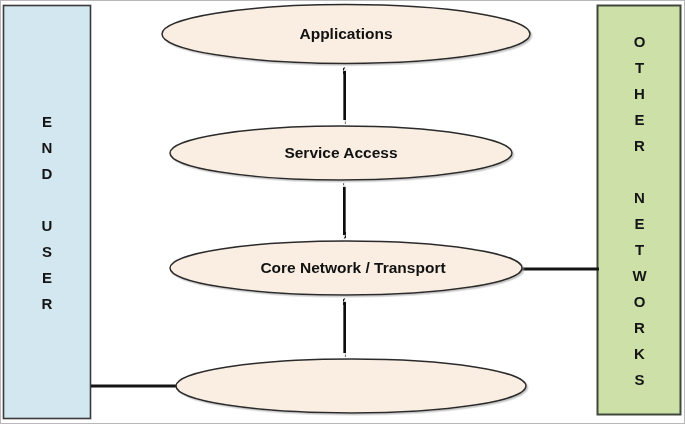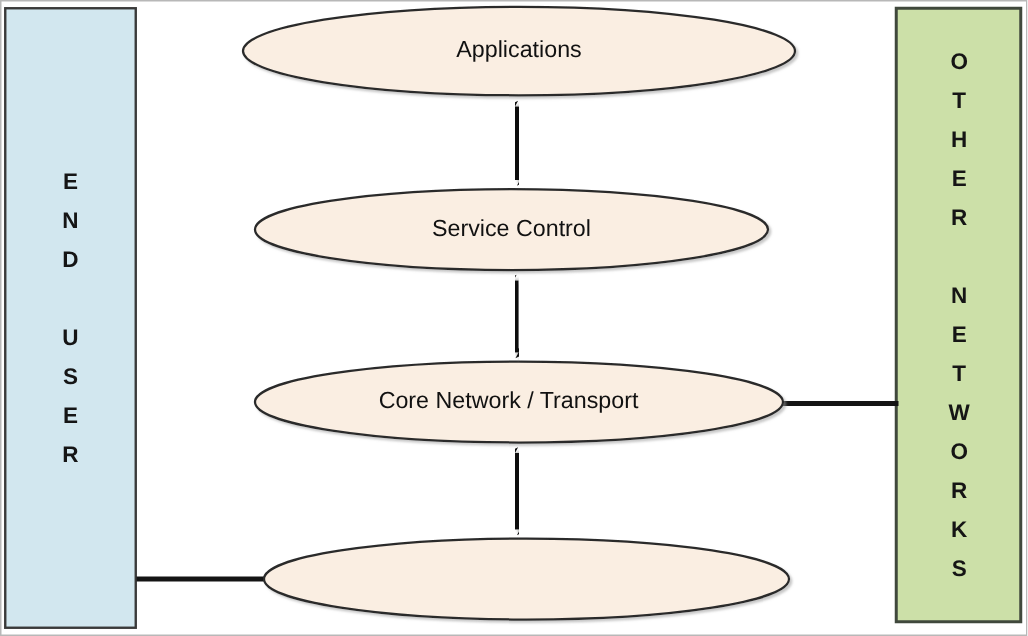--- a/index.html
+++ b/index.html
@@ -55,21 +55,21 @@
     height: 413px;
   }
   #other-networks-text {
     left: 597px;
     top: 5px;
     width: 83px;
     height: 409px;
   }
   .node-label {
     position: absolute;
-    font-weight: normal;
+    font-weight: bold;
     font-size: 15.5px;
     color: #111111;
     pointer-events: none;
     white-space: nowrap;
     transform: translate(-50%, -50%);
   }
 </style>
 </head>
 <body>
 
@@ -133,16 +133,16 @@
     <span class="side-char">E</span>
     <span class="side-char">T</span>
     <span class="side-char">W</span>
     <span class="side-char">O</span>
     <span class="side-char">R</span>
     <span class="side-char">K</span>
     <span class="side-char">S</span>
   </div>
 
   <div class="node-label" style="left:345px; top:33px;">Applications</div>
-  <div class="node-label" style="left:340px; top:152px;">Service Control</div>
-  <div class="node-label" style="left:338px; top:267px;">Core Network / Transport</div>
+  <div class="node-label" style="left:340px; top:152px;">Service Access</div>
+  <div class="node-label" style="left:352px; top:267px;">Core Network / Transport</div>
 
 </div>
 
 </body></html>

